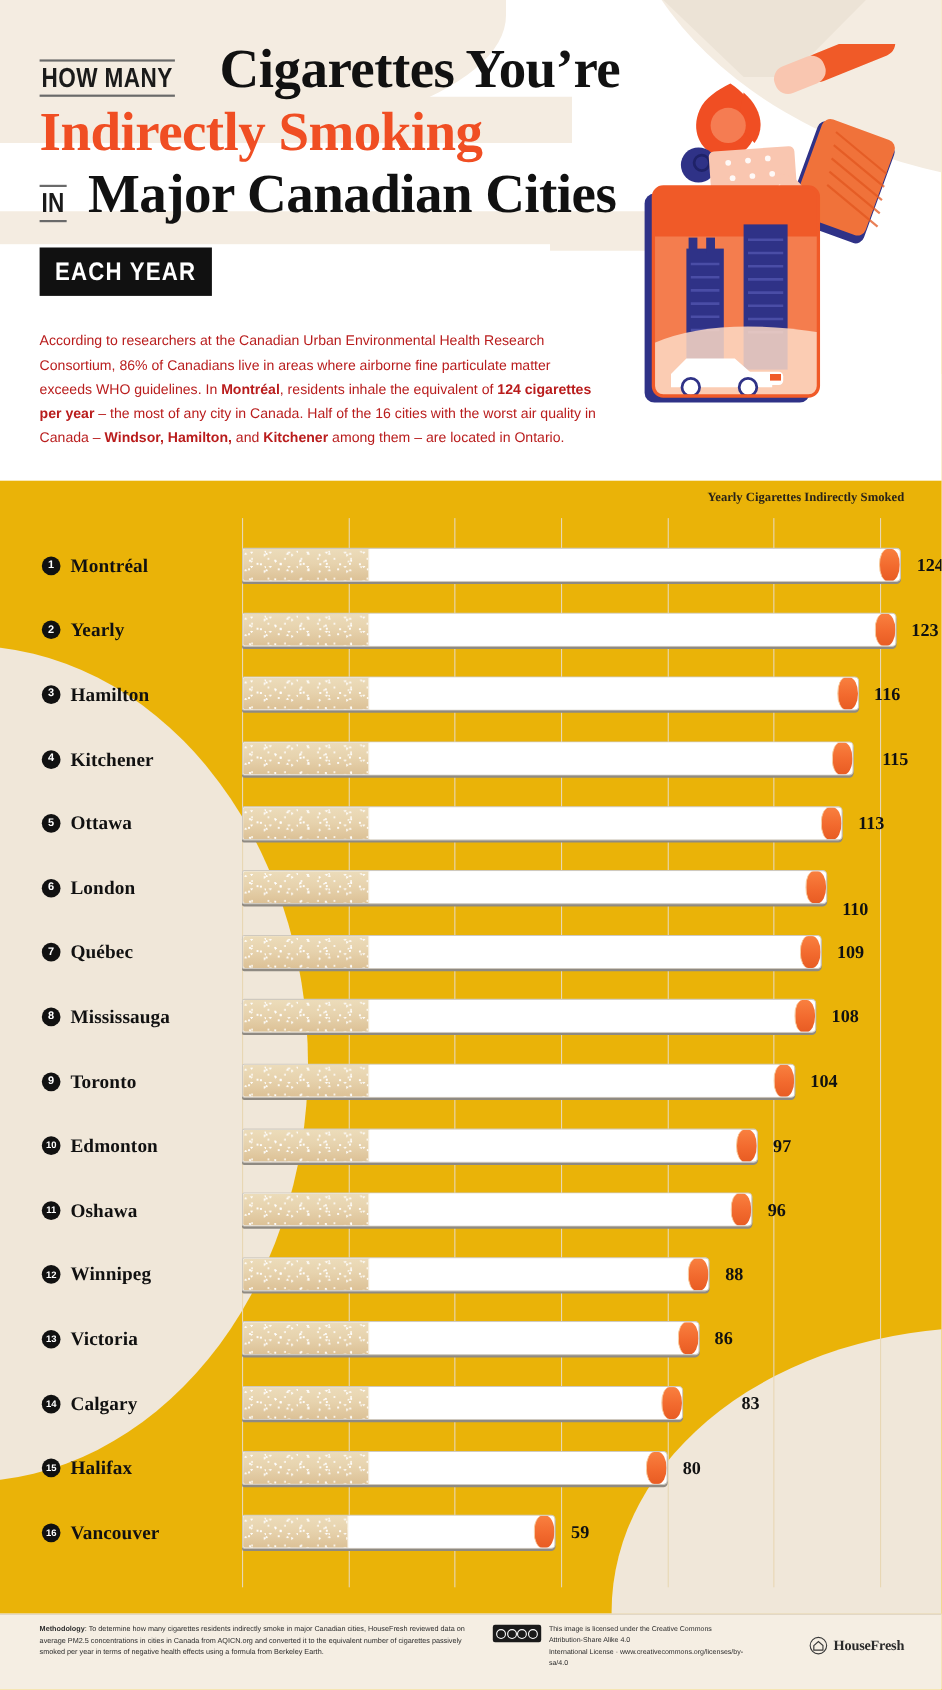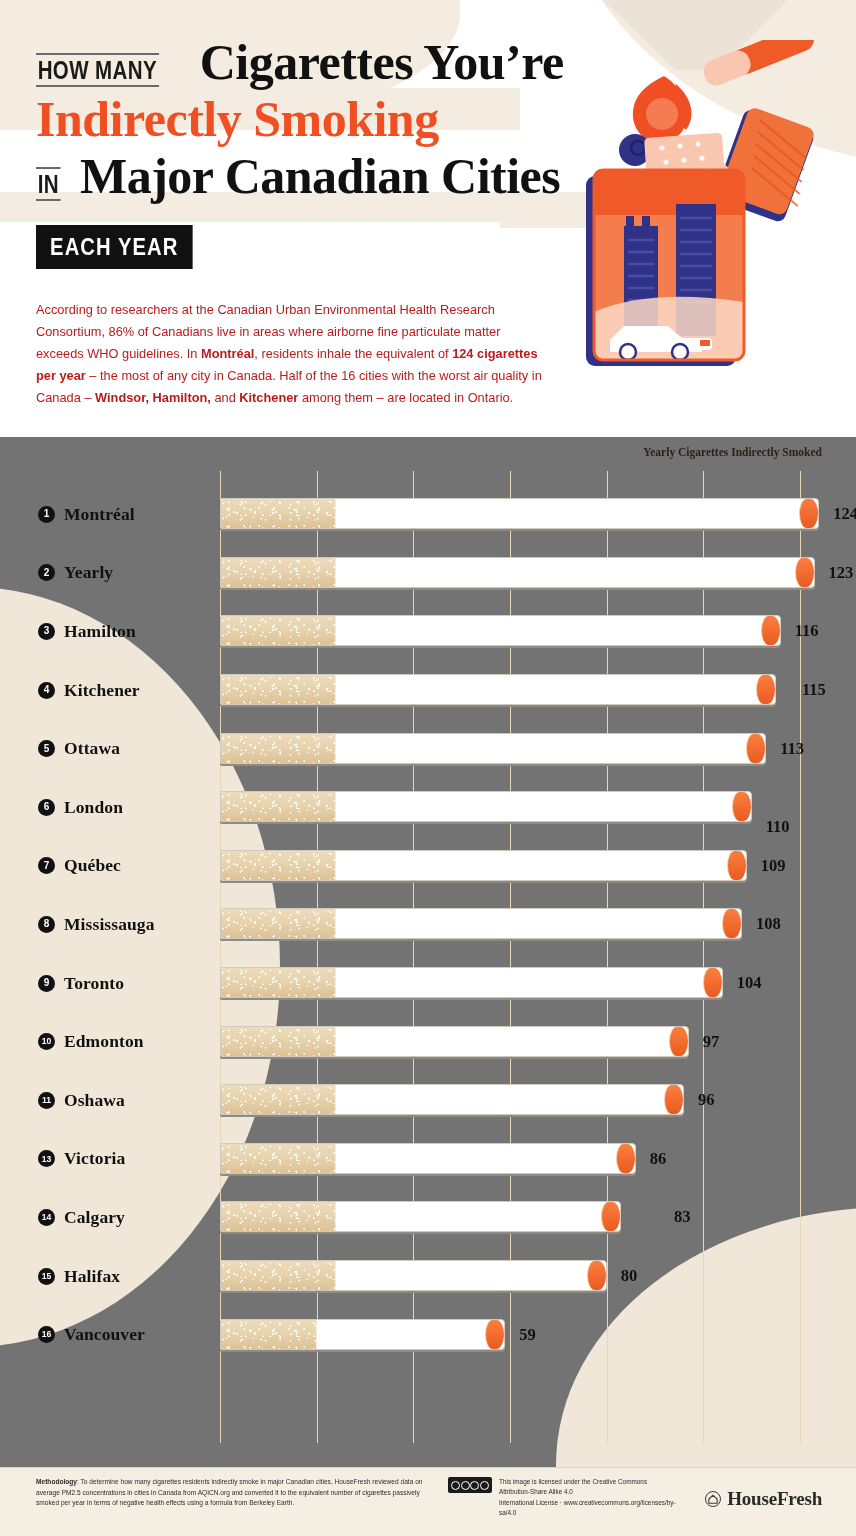--- a/index.html
+++ b/index.html
@@ -123,21 +123,21 @@
   }
   .intro b { font-weight: 700; }
 
   
   .illo { position: absolute; right: 6px; top: 40px; width: 270px; height: 330px; z-index: 7; }
 
   
   .chart-section {
     position: relative;
     height: 1030px;
-    background: #737373;
+    background: #eab308;
     overflow: hidden;
   }
   .chart-blob {
     position: absolute; left: -340px; top: 150px;
     width: 620px; height: 760px;
     background: #f0e7d9; border-radius: 0 60% 60% 0;
   }
   .chart-blob2 {
     position: absolute; right: -260px; bottom: -170px;
     width: 560px; height: 430px;
@@ -285,21 +285,21 @@
     position: absolute; right: 34px; top: 20px;
     display: flex; align-items: center; gap: 6px;
   }
   .brand-mark {
     width: 16px; height: 16px; border-radius: 50%;
     border: 1.4px solid #3a3a3a;
     display: flex; align-items: center; justify-content: center;
   }
   .brand-name {
     font-family: "Liberation Serif", serif;
-    font-weight: 700; font-size: 19px; color: #2a2a2a;
+    font-weight: 700; font-size: 13px; color: #2a2a2a;
     letter-spacing: -0.2px;
   }
 </style>
 </head>
 <body>
 
 <div class="header">
   <div class="hdr-blob-a"></div>
   <div class="hdr-blob-b"></div>
   <div class="hdr-blob-c"></div>
@@ -574,20 +574,34 @@
           <div class="cig" style="width: 464px;">
             <span class="filter"></span>
             <span class="shaft"></span>
             <span class="tip"></span>
           </div>
           <div class="value" style="left: 478px;">96</div>
         </div>
       </div>
       <div class="row">
         <div class="label-wrap">
+          <div class="rank two-dig">12</div>
+          <div class="city">Winnipeg</div>
+        </div>
+        <div class="bar-area">
+          <div class="cig" style="width: 425.333px;">
+            <span class="filter"></span>
+            <span class="shaft"></span>
+            <span class="tip"></span>
+          </div>
+          <div class="value" style="left: 439.333px;">88</div>
+        </div>
+      </div>
+      <div class="row">
+        <div class="label-wrap">
           <div class="rank two-dig">13</div>
           <div class="city">Victoria</div>
         </div>
         <div class="bar-area">
           <div class="cig" style="width: 415.667px;">
             <span class="filter"></span>
             <span class="shaft"></span>
             <span class="tip"></span>
           </div>
           <div class="value" style="left: 429.667px;">86</div>

